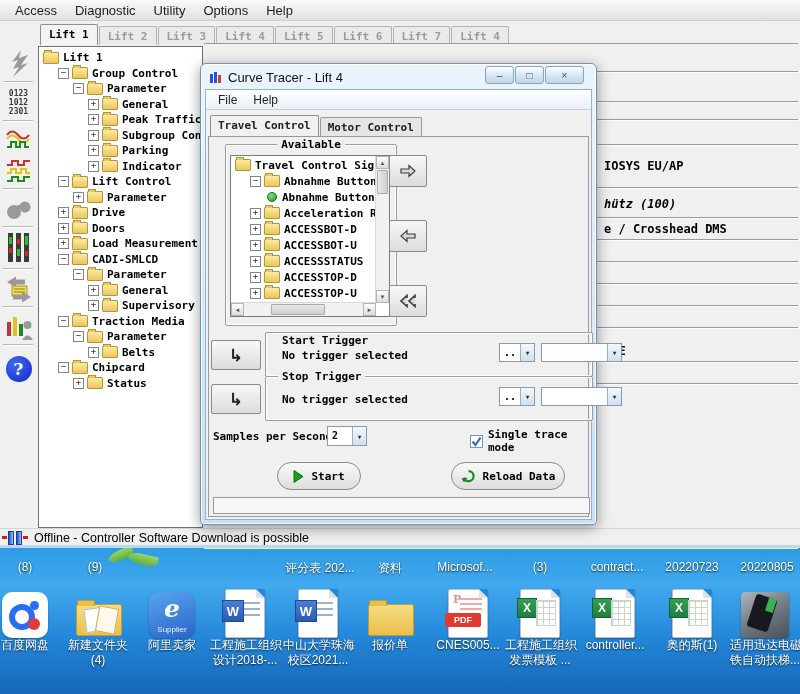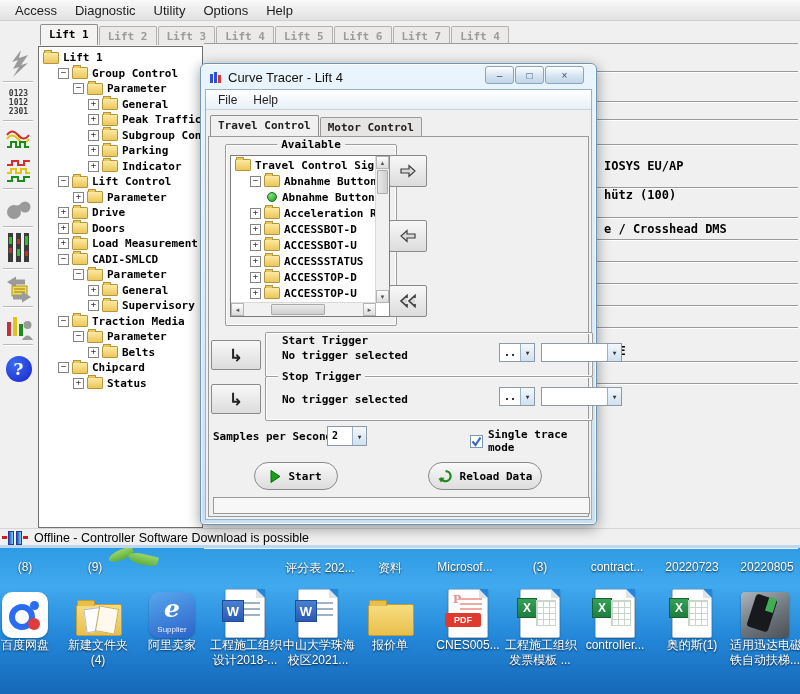--- a/index.html
+++ b/index.html
@@ -76,21 +76,21 @@
   .combo .cbtn{position:absolute;right:0;top:0;bottom:0;width:13px;background:linear-gradient(#f4f8fb,#d0e0ef);border-left:1px solid #9ab0c5;display:flex;align-items:center;justify-content:center;font-size:6px;color:#333;}
   .combo.small{width:36px;}
   .combo.large{width:81px;}
 
   #samples-label{position:absolute;left:4px;top:293px;font-family:"DejaVu Sans Mono",monospace;font-weight:700;font-size:11px;}
   #samples-combo{left:118px;top:289px;width:40px;height:20px;}
   #chkwrap{position:absolute;left:261px;top:291px;display:flex;align-items:center;}
   #chkbox{width:13px;height:13px;background:#fff;border:1px solid #7a99b8;display:flex;align-items:center;justify-content:center;box-sizing:border-box;}
   #chklabel{margin-left:5px;font-family:"DejaVu Sans Mono",monospace;font-weight:700;font-size:11px;}
 
-  .pushbtn{position:absolute;top:325px;height:26px;background:linear-gradient(#f9f9f9,#dddddd);border:1px solid #8a8a8a;border-radius:14px;display:flex;align-items:center;justify-content:center;font-family:"DejaVu Sans Mono",monospace;font-weight:700;font-size:11px;color:#000;}
+  .pushbtn{position:absolute;top:325px;height:26px;background:linear-gradient(#f9f9f9,#dddddd);border:1px solid #8a8a8a;border-radius:14px;display:flex;align-items:center;justify-content:center;font-family:"DejaVu Sans Mono",monospace;font-weight:700;font-size:11px;color:#000;margin-left:23px;}
   #start-btn{left:45px;width:82px;}
   #reload-btn{left:219px;width:112px;}
   .btn-ico{margin-right:7px;display:flex;align-items:center;}
   #dlg-strip{position:absolute;left:4px;top:360px;width:377px;height:17px;background:#f7f7f7;border:1px solid #9a9a9a;box-sizing:border-box;}
 
   
   #statusbar{position:absolute;left:0;top:528px;width:800px;height:17px;background:#f0f0f0;border-top:1px solid #d6d6d6;display:flex;align-items:center;font-size:12.5px;color:#000;z-index:4;}
   #sb-icon{display:flex;align-items:center;margin:0 6px 0 2px;}
   #sb-icon .dash{width:5px;height:3px;background:#cc2020;}
   #sb-icon .bar{width:4px;height:12px;background:linear-gradient(90deg,#2a46c8,#7fd2f2);margin:0 1px;border:1px solid #223a9a;}
@@ -238,21 +238,21 @@
       <div class="rp-line" style="top: 143px;"></div>
       <div class="rp-line" style="top: 173px;"></div>
       <div class="rp-line" style="top: 195px;"></div>
       <div class="rp-line" style="top: 217px;"></div>
       <div class="rp-line" style="top: 239px;"></div>
       <div class="rp-line" style="top: 261px;"></div>
       <div class="rp-line" style="top: 283px;"></div>
       <div class="rp-line" style="top: 317px;"></div>
       <div class="rp-line" style="top: 339px;"></div>
       <span class="frag" style="left: 400px; top: 115px;">IOSYS EU/AP</span>
-      <span class="frag" style="left: 400px; top: 144px;">hütz (100)</span>
+      <span class="frag" style="left: 400px; top: 153px; font-style: italic;">hütz (100)</span>
       <span class="frag" style="left: 400px; top: 178px;">e / Crosshead DMS</span>
       <span class="frag" style="left: 400px; top: 300px;">BLE</span>
     </div>
 <div id="tree-panel">
       <div class="trow" style="height: 15.5px; padding-left: 4px;">
         <span class="folder"></span>
         <span class="tlabel">Lift 1</span>
       </div>
       <div class="trow" style="height: 15.5px; padding-left: 19px;">
         <span class="expander">−</span>

